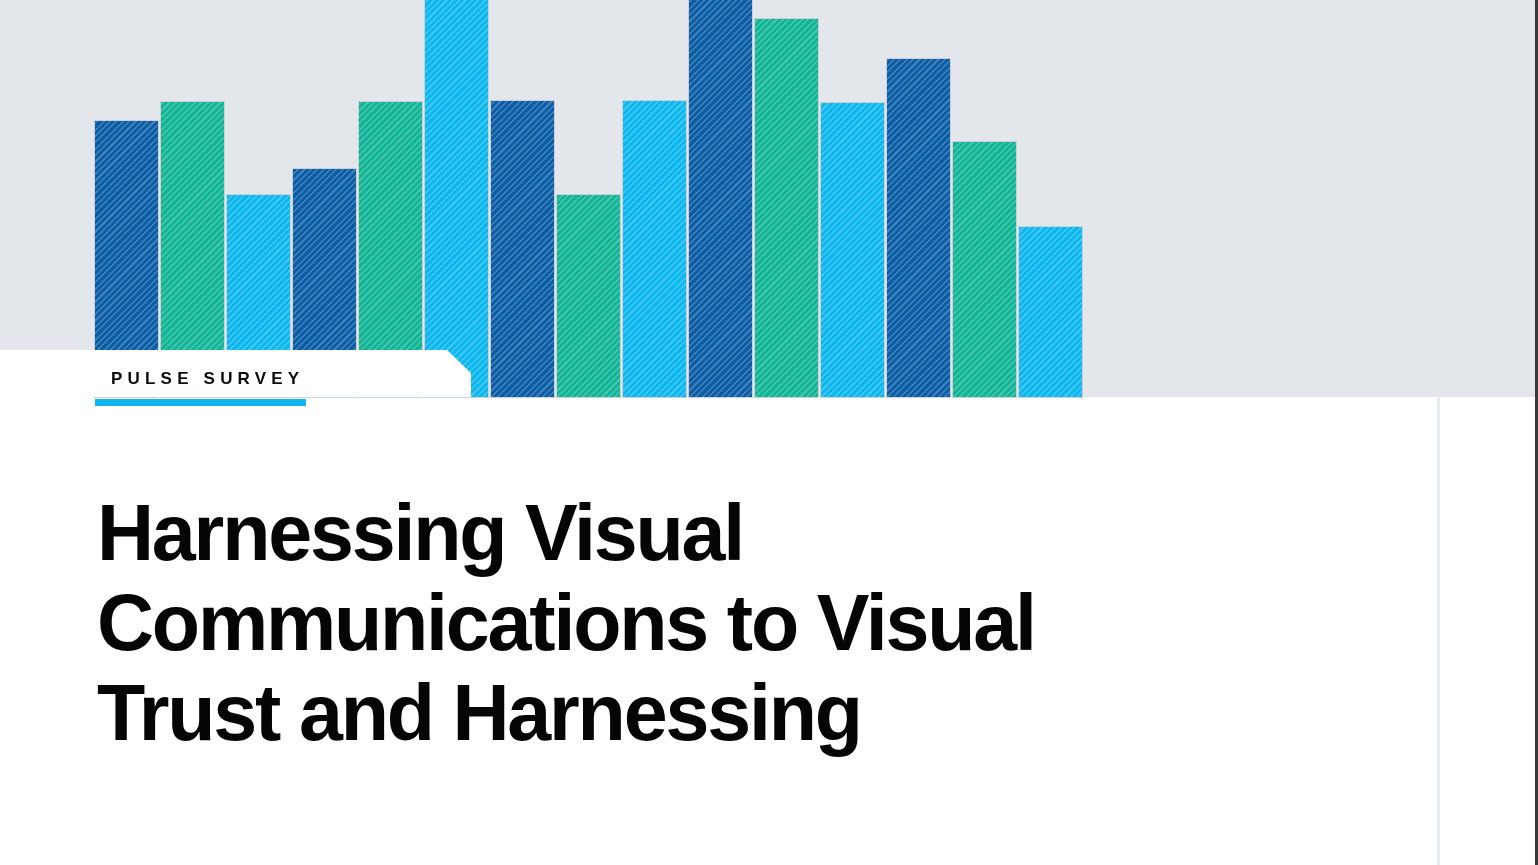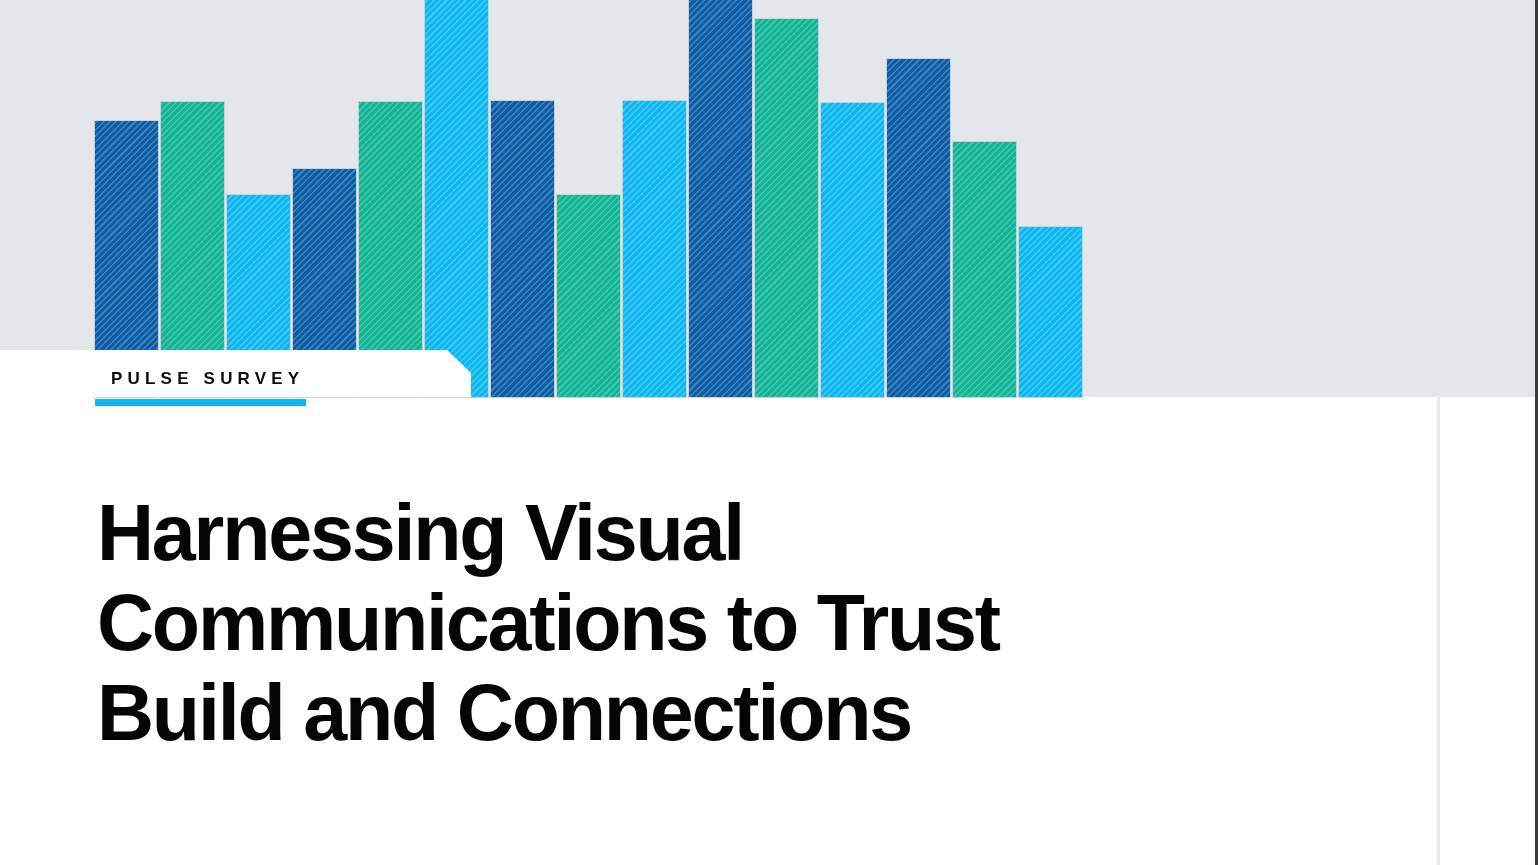--- a/index.html
+++ b/index.html
@@ -82,18 +82,18 @@
       <div class="bar" style="left: 1019px; top: 227px; background: rgb(13, 184, 240);"></div>
     </div>
 </div>
 
 <div class="tab"></div>
 <div class="kicker">PULSE SURVEY</div>
 <div class="kicker-underline"></div>
 
 <h1 class="title">
   <span>Harnessing Visual</span>
-  <span>Communications to Trust</span>
-  <span>Build and Connections</span>
+  <span>Communications to Visual</span>
+  <span>Trust and Harnessing</span>
 </h1>
 
 <div class="page-divider"></div>
 <div class="right-edge"></div>
 
 </body></html>

